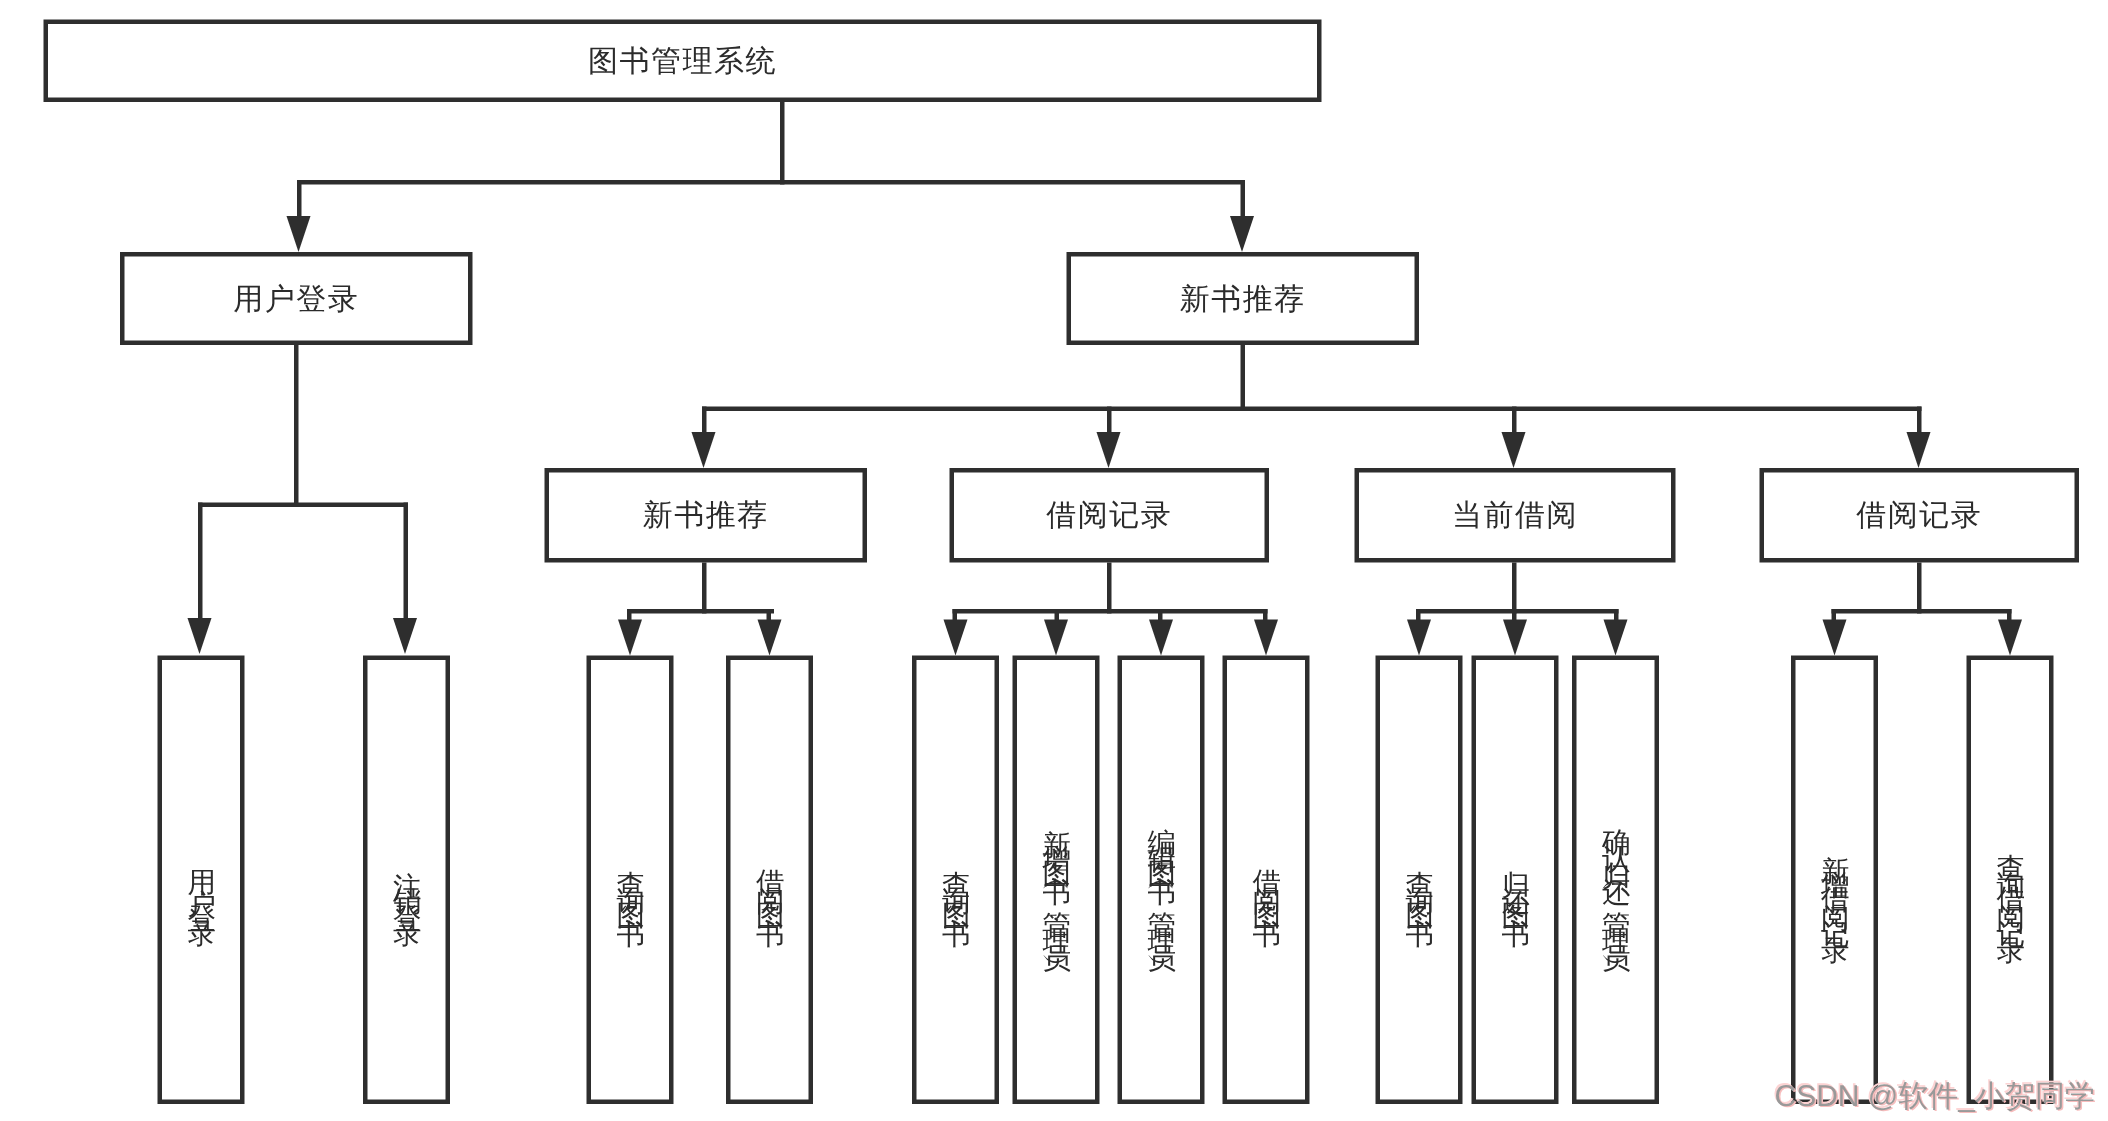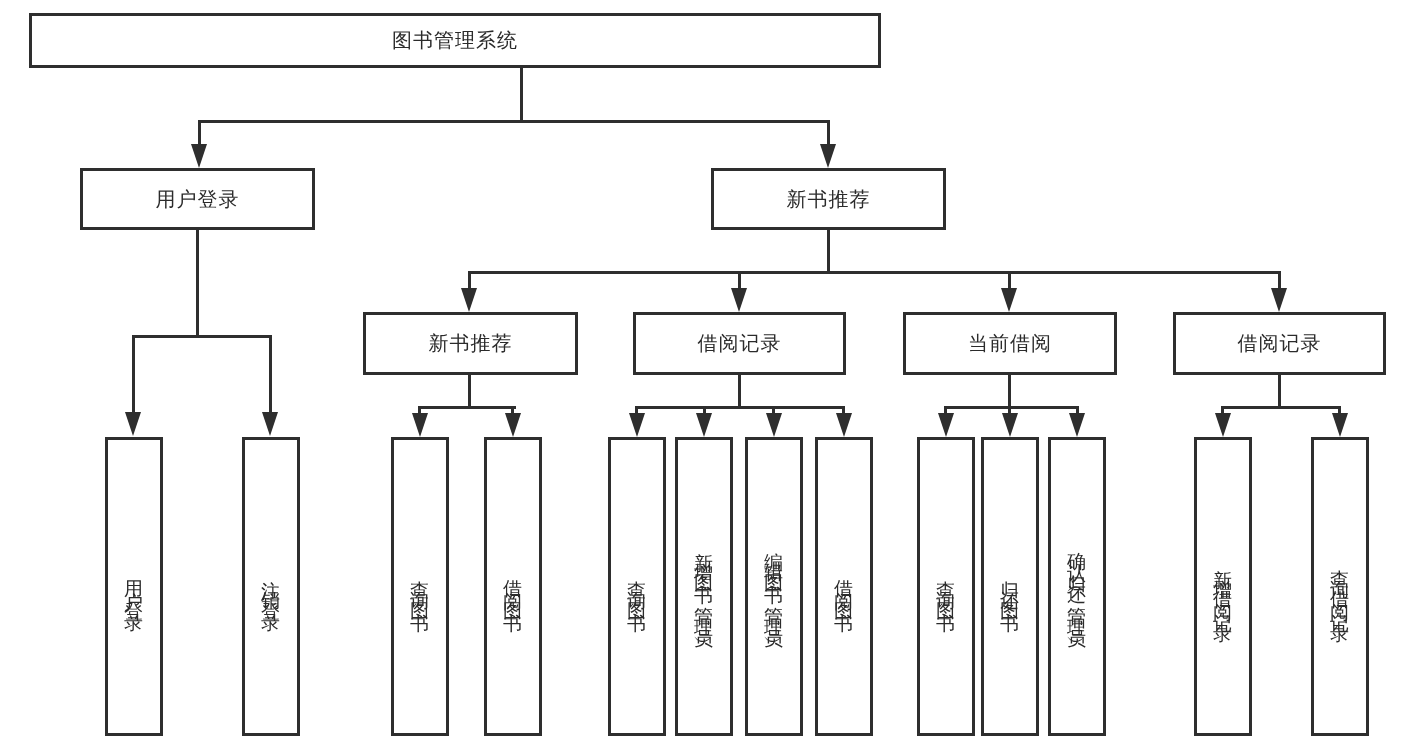--- a/index.html
+++ b/index.html
@@ -182,14 +182,15 @@
   <div class="vline" style="left:1076px;top:406px;height:12px"></div>
   <div class="arr" style="left:1069px;top:413px"></div>
 
   <div class="vline" style="left:1278px;top:375px;height:34px"></div>
   <div class="hline" style="left:1221px;top:406px;width:120px"></div>
   <div class="vline" style="left:1221px;top:406px;height:12px"></div>
   <div class="arr" style="left:1215px;top:413px"></div>
   <div class="vline" style="left:1338px;top:406px;height:12px"></div>
   <div class="arr" style="left:1332px;top:413px"></div>
 
+  <div class="wm">CSDN @软件_小贺同学</div>
 
 </div>
 
 </body></html>

